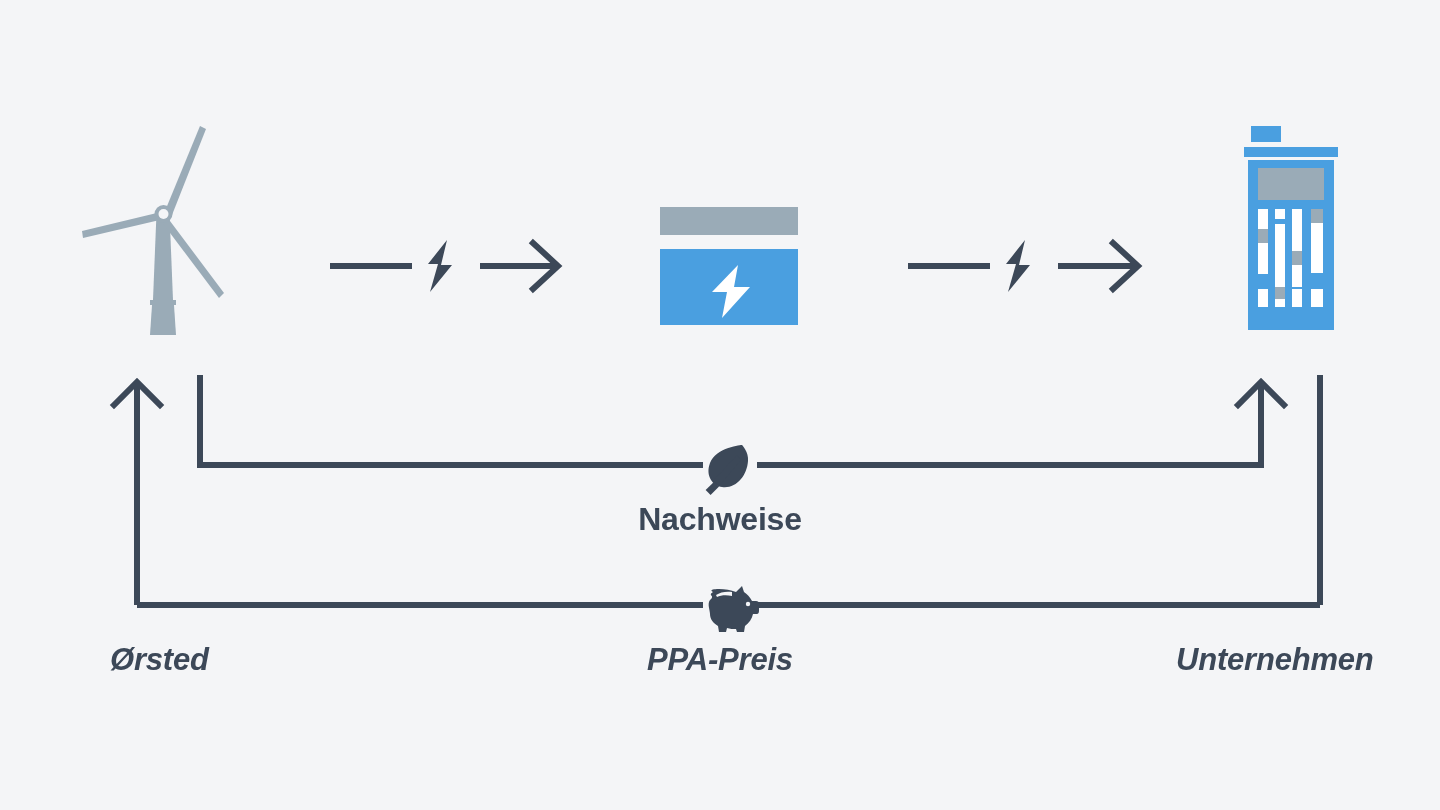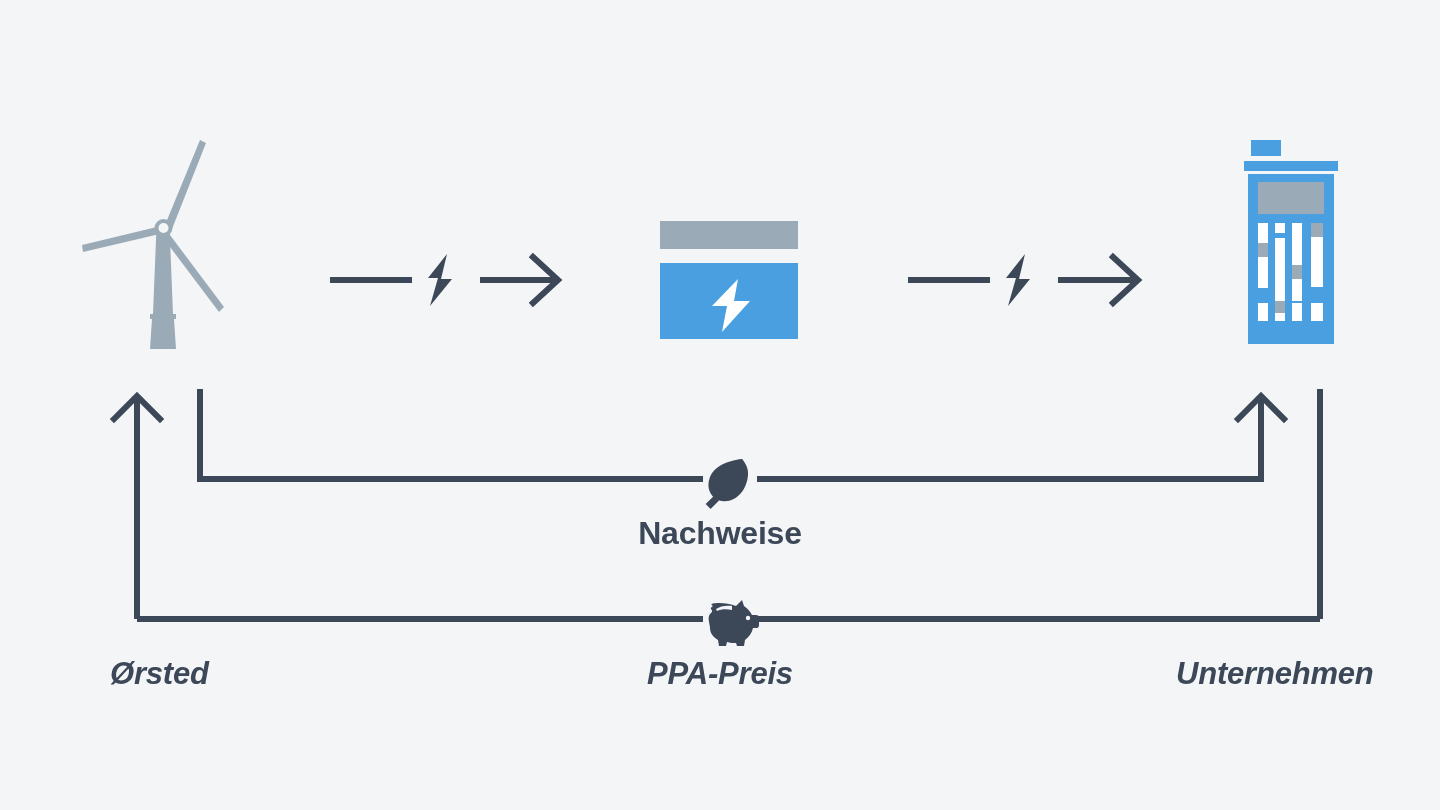--- a/index.html
+++ b/index.html
@@ -9,21 +9,20 @@
   }
   body {
     font-family: "Liberation Sans", sans-serif;
   }
   #stage {
     position: relative;
     width: 1440px;
     height: 674px;
     background: #f4f5f7;
     overflow: hidden;
-    margin-top: 14px;
   }
   #diagram-svg {
     position: absolute;
     left: 0;
     top: 0;
     width: 1440px;
     height: 810px;
     display: block;
   }
   .diagram-label {

